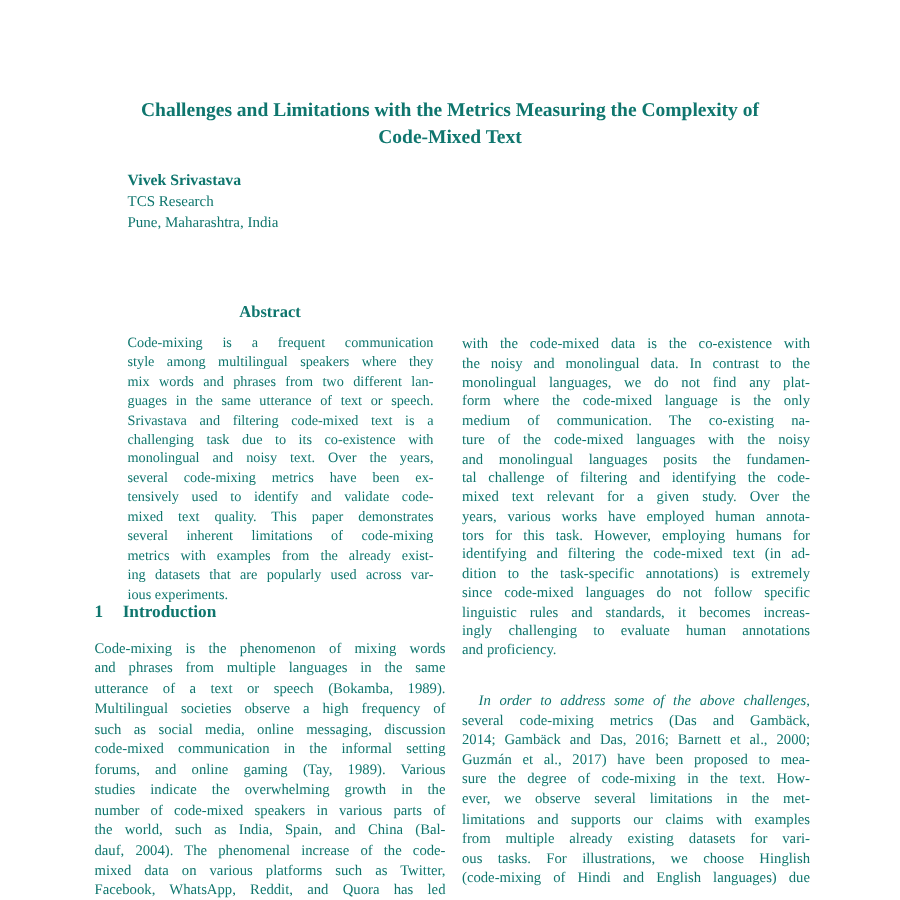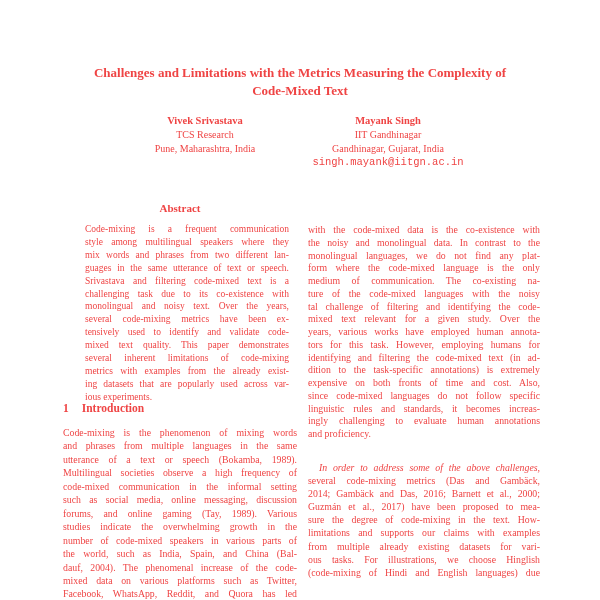--- a/index.html
+++ b/index.html
@@ -2,32 +2,32 @@
 <html><head>
 <meta charset="utf-8">
 <style>
   html, body { margin: 0; padding: 0; background: #ffffff; }
   .page {
     position: relative;
     width: 600px;
     height: 600px;
     background: #ffffff;
     overflow: hidden;
-    color: #ef4444;
+    color: #0f766e;
     font-family: "Liberation Serif", serif;
   }
   .title {
     position: absolute;
     top: 64px; left: 0; width: 600px;
     text-align: center;
     font-weight: bold;
     font-size: 13px;
     line-height: 18px;
   }
-  .author { position: absolute; top: 114px; text-align: center; }
+  .author { position: absolute; top: 114px; }
   .author.a0 { left: 85px;  width: 240px; }
   .author.a1 { left: 268px; width: 240px; }
   .aname { font-weight: bold; font-size: 10.5px; line-height: 14px; }
   .aaff  { font-size: 10px; line-height: 13.5px; }
   .aemail {
     font-family: "Liberation Mono", monospace;
     font-size: 10.5px;
     line-height: 14px;
     white-space: nowrap;
   }
@@ -83,26 +83,20 @@
     <div>Challenges and Limitations with the Metrics Measuring the Complexity of</div>
     <div>Code-Mixed Text</div>
   </div>
 
   <div class="author a0">
     <div class="aname">Vivek Srivastava</div>
     <div class="aaff">TCS Research</div>
     <div class="aaff">Pune, Maharashtra, India</div>
   </div>
 
-  <div class="author a1">
-    <div class="aname">Mayank Singh</div>
-    <div class="aaff">IIT Gandhinagar</div>
-    <div class="aaff">Gandhinagar, Gujarat, India</div>
-    <div class="aemail">singh.mayank@iitgn.ac.in</div>
-  </div>
 
   <div class="abs-h">Abstract</div>
 
   <div class="abs-b">
       <div class="jl">Code-mixing is a frequent communication</div>
       <div class="jl">style among multilingual speakers where they</div>
       <div class="jl">mix words and phrases from two different lan-</div>
       <div class="jl">guages in the same utterance of text or speech.</div>
       <div class="jl">Srivastava and filtering code-mixed text is a</div>
       <div class="jl">challenging task due to its co-existence with</div>
@@ -118,56 +112,57 @@
 
   <div class="sec-h">
     <span class="secnum">1</span><span class="sectitle">Introduction</span>
   </div>
 
   <div class="intro-b">
       <div class="jl">Code-mixing is the phenomenon of mixing words</div>
       <div class="jl">and phrases from multiple languages in the same</div>
       <div class="jl">utterance of a text or speech (Bokamba, 1989).</div>
       <div class="jl">Multilingual societies observe a high frequency of</div>
+      <div class="jl">such as social media, online messaging, discussion</div>
       <div class="jl">code-mixed communication in the informal setting</div>
-      <div class="jl">such as social media, online messaging, discussion</div>
       <div class="jl">forums, and online gaming (Tay, 1989).  Various</div>
       <div class="jl">studies indicate the overwhelming growth in the</div>
       <div class="jl">number of code-mixed speakers in various parts of</div>
       <div class="jl">the world, such as India, Spain, and China (Bal-</div>
       <div class="jl">dauf, 2004). The phenomenal increase of the code-</div>
       <div class="jl">mixed data on various platforms such as Twitter,</div>
       <div class="jl">Facebook, WhatsApp, Reddit, and Quora has led</div>
     </div>
 
   <div class="rc-p1">
       <div class="jl">with the code-mixed data is the co-existence with</div>
       <div class="jl">the noisy and monolingual data. In contrast to the</div>
       <div class="jl">monolingual languages, we do not find any plat-</div>
       <div class="jl">form where the code-mixed language is the only</div>
       <div class="jl">medium of communication.  The co-existing na-</div>
       <div class="jl">ture of the code-mixed languages with the noisy</div>
+      <div class="jl">and monolingual languages posits the fundamen-</div>
       <div class="jl">tal challenge of filtering and identifying the code-</div>
       <div class="jl">mixed text relevant for a given study.  Over the</div>
       <div class="jl">years, various works have employed human annota-</div>
       <div class="jl">tors for this task. However, employing humans for</div>
       <div class="jl">identifying and filtering the code-mixed text (in ad-</div>
       <div class="jl">dition to the task-specific annotations) is extremely</div>
-      <div class="jl">expensive on both fronts of time and cost.  Also,</div>
       <div class="jl">since code-mixed languages do not follow specific</div>
       <div class="jl">linguistic rules and standards, it becomes increas-</div>
       <div class="jl">ingly challenging to evaluate human annotations</div>
       <div class="jl last">and proficiency.</div>
     </div>
 
   <div class="rc-p2">
       <div class="jl">In order to address some of the above challenges,</div>
       <div class="jl">several code-mixing metrics (Das and Gambäck,</div>
       <div class="jl">2014; Gambäck and Das, 2016; Barnett et al., 2000;</div>
       <div class="jl">Guzmán et al., 2017) have been proposed to mea-</div>
       <div class="jl">sure the degree of code-mixing in the text.  How-</div>
+      <div class="jl">ever, we observe several limitations in the met-</div>
       <div class="jl">limitations and supports our claims with examples</div>
       <div class="jl">from multiple already existing datasets for vari-</div>
       <div class="jl">ous tasks.  For illustrations, we choose Hinglish</div>
       <div class="jl">(code-mixing of Hindi and English languages) due</div>
     </div>
 
 </div>
 
 </body></html>

